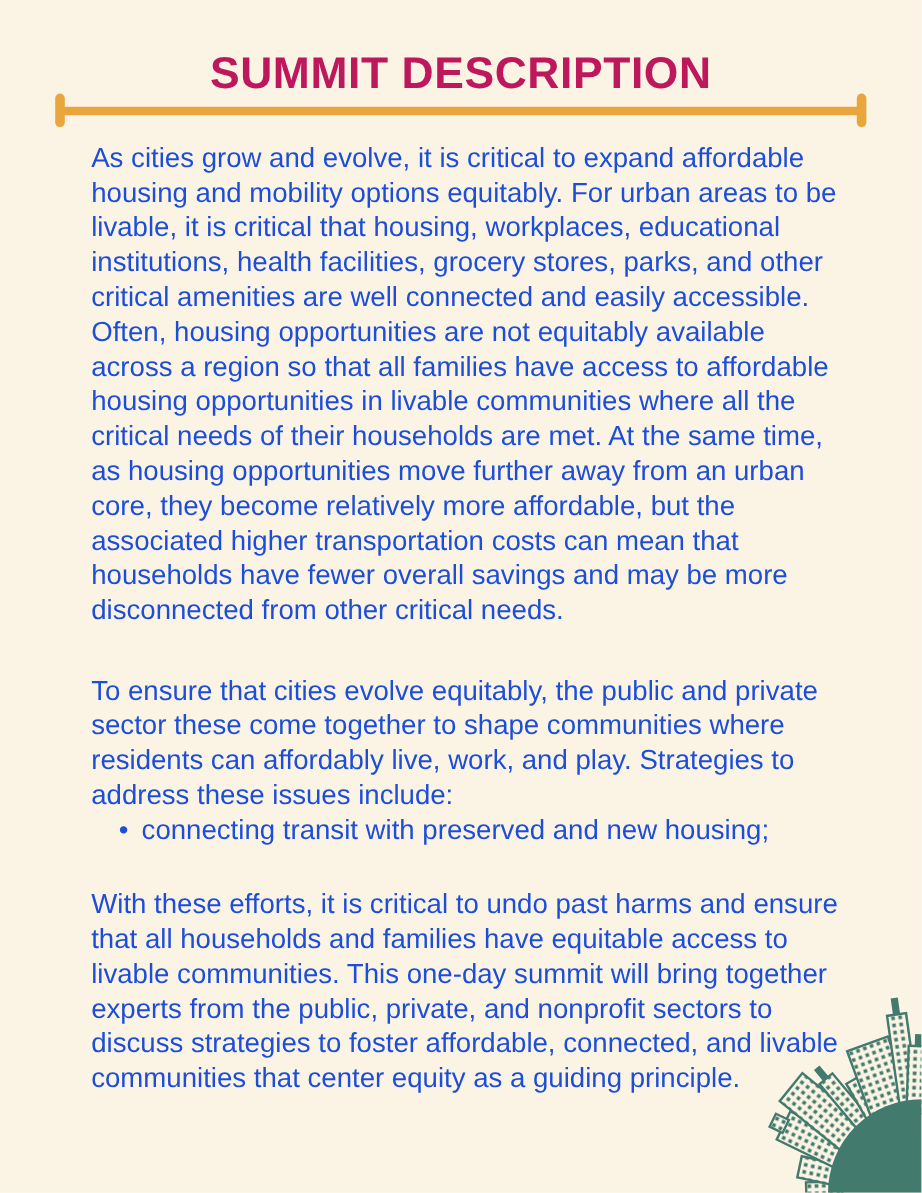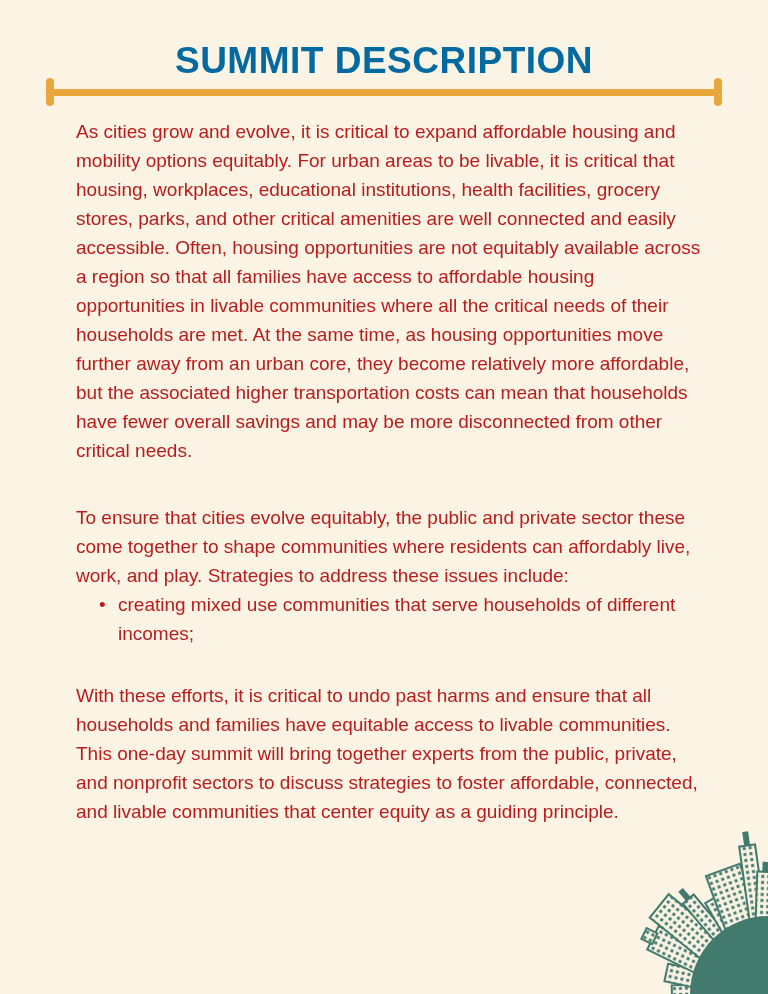--- a/index.html
+++ b/index.html
@@ -15,21 +15,21 @@
 
   .page-title {
     position: absolute;
     top: 40px;
     left: 0;
     width: 768px;
     text-align: center;
     font-size: 37px;
     font-weight: 700;
     letter-spacing: 0.5px;
-    color: #0369a1;
+    color: #be185d;
     margin: 0;
   }
 
   .title-rule {
     position: absolute;
     top: 78px;
     left: 46px;
     right: 46px;
     height: 28px;
   }
@@ -51,22 +51,22 @@
     border-radius: 4px;
   }
   .title-rule .cap-left  { left: 0; }
   .title-rule .cap-right { right: 0; }
 
   .content {
     position: absolute;
     top: 117px;
     left: 76px;
     width: 628px;
-    color: #b91c1c;
-    font-size: 19px;
+    color: #1d4ed8;
+    font-size: 23px;
     line-height: 29px;
   }
   .content p { margin: 0; }
   .para-1 { margin-bottom: 38px !important; }
   .para-3 { margin-top: 33px !important; }
 
   ul.strategy-list {
     list-style: none;
     margin: 0;
     padding: 0;
@@ -104,21 +104,21 @@
     <div class="hbar"></div>
     <div class="cap cap-right"></div>
   </div>
 
   <div class="content">
     <p class="para-1">As cities grow and evolve, it is critical to expand affordable housing and mobility options equitably. For urban areas to be livable, it is critical that housing, workplaces, educational institutions, health facilities, grocery stores, parks, and other critical amenities are well connected and easily accessible. Often, housing opportunities are not equitably available across a region so that all families have access to affordable housing opportunities in livable communities where all the critical needs of their households are met. At the same time, as housing opportunities move further away from an urban core, they become relatively more affordable, but the associated higher transportation costs can mean that households have fewer overall savings and may be more disconnected from other critical needs.</p>
 
     <p class="para-2">To ensure that cities evolve equitably, the public and private sector these come together to shape communities where residents can affordably live, work, and play. Strategies to address these issues include:</p>
 
     <ul class="strategy-list">
-      <li>creating mixed use communities that serve households of different incomes;</li>
+      <li>connecting transit with preserved and new housing;</li>
     </ul>
 
     <p class="para-3">With these efforts, it is critical to undo past harms and ensure that all households and families have equitable access to livable communities. This one-day summit will bring together experts from the public, private, and nonprofit sectors to discuss strategies to foster affordable, connected, and livable communities that center equity as a guiding principle.</p>
   </div>
 
   <svg class="city-globe" viewBox="0 0 180 180" width="180" height="180" xmlns="http://www.w3.org/2000/svg">
     <defs>
       <pattern id="win" width="6" height="6" patternUnits="userSpaceOnUse">
         <rect width="6" height="6" fill="#fbf4e4"></rect>
         <rect x="1.2" y="1.2" width="3" height="3" fill="#437a6e"></rect>

